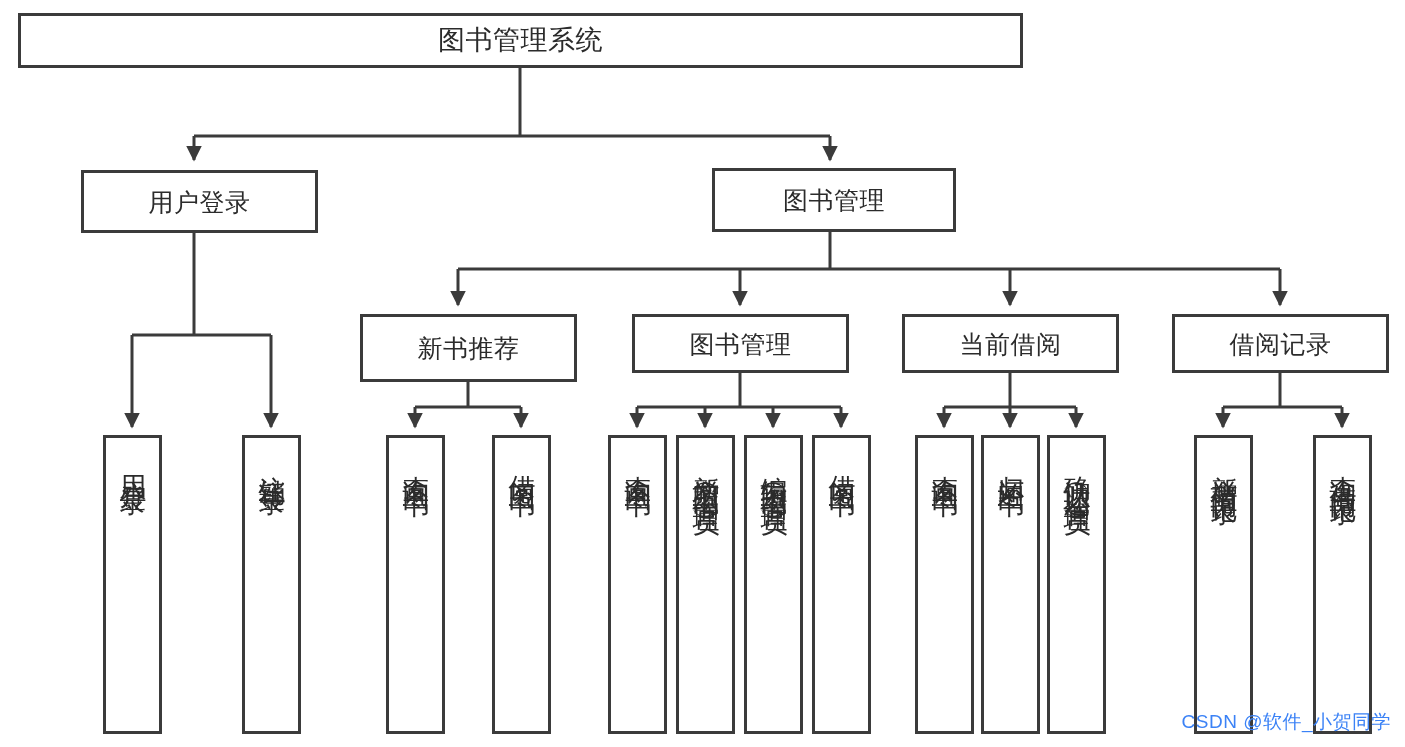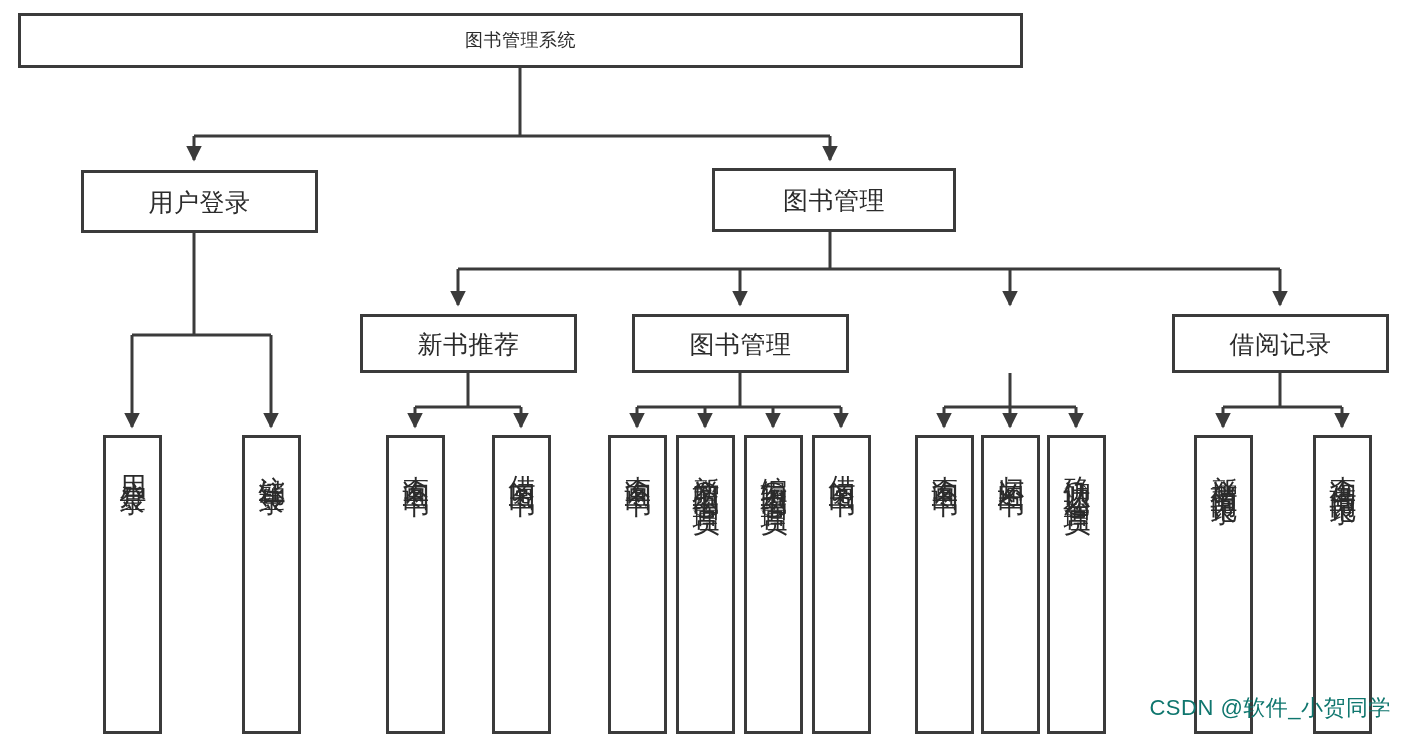--- a/index.html
+++ b/index.html
@@ -33,39 +33,39 @@
   }
   .node .lbl{
     color:#2b2b2b;
     line-height:1.12;
     white-space:nowrap;
   }
   .node.horiz .lbl{
     font-size:25px;
     letter-spacing:0.5px;
   }
-  .node.root .lbl{ font-size:18px; }
+  .node.root .lbl{ font-size:27px; }
   .node.vert{
     align-items:flex-start;
     padding-top:16px;
     border-width:3px;
   }
   .node.vert .lbl{
     writing-mode:vertical-rl;
     text-orientation:upright;
     font-size:27px;
     letter-spacing:5px;
     line-height:1;
   }
   #watermark{
     position:absolute;
     right:14px;
-    bottom:24px;
-    font-size:22px;
-    color:#0f766e;
+    bottom:12px;
+    font-size:19px;
+    color:#3b82f6;
     z-index:5;
     white-space:nowrap;
     letter-spacing:0.5px;
   }
 </style>
 </head>
 <body>
 
 <div id="canvas">
 
@@ -124,28 +124,31 @@
   </div>
 
   <div class="node horiz" style="left:81px;  top:170px; width:237px; height:63px;">
     <span class="lbl">用户登录</span>
   </div>
 
   <div class="node horiz" style="left:712px; top:168px; width:244px; height:64px;">
     <span class="lbl">图书管理</span>
   </div>
 
-  <div class="node horiz" style="left:360px;  top:314px; width:217px; height:59px;">
+  <div class="node horiz" style="left:360px;  top:314px; width:217px; height:68px;">
     <span class="lbl">新书推荐</span>
   </div>
 
   <div class="node horiz" style="left:632px;  top:314px; width:217px; height:59px;">
     <span class="lbl">图书管理</span>
   </div>
 
+  <div class="node horiz" style="left:902px;  top:314px; width:217px; height:59px;">
+    <span class="lbl">当前借阅</span>
+  </div>
 
   <div class="node horiz" style="left:1172px; top:314px; width:217px; height:59px;">
     <span class="lbl">借阅记录</span>
   </div>
 
   <div class="node vert" style="left:103px; top:435px; width:59px; height:299px;">
     <span class="lbl">用户登录</span>
   </div>
   <div class="node vert" style="left:242px; top:435px; width:59px; height:299px;">
     <span class="lbl">注销登录</span>

